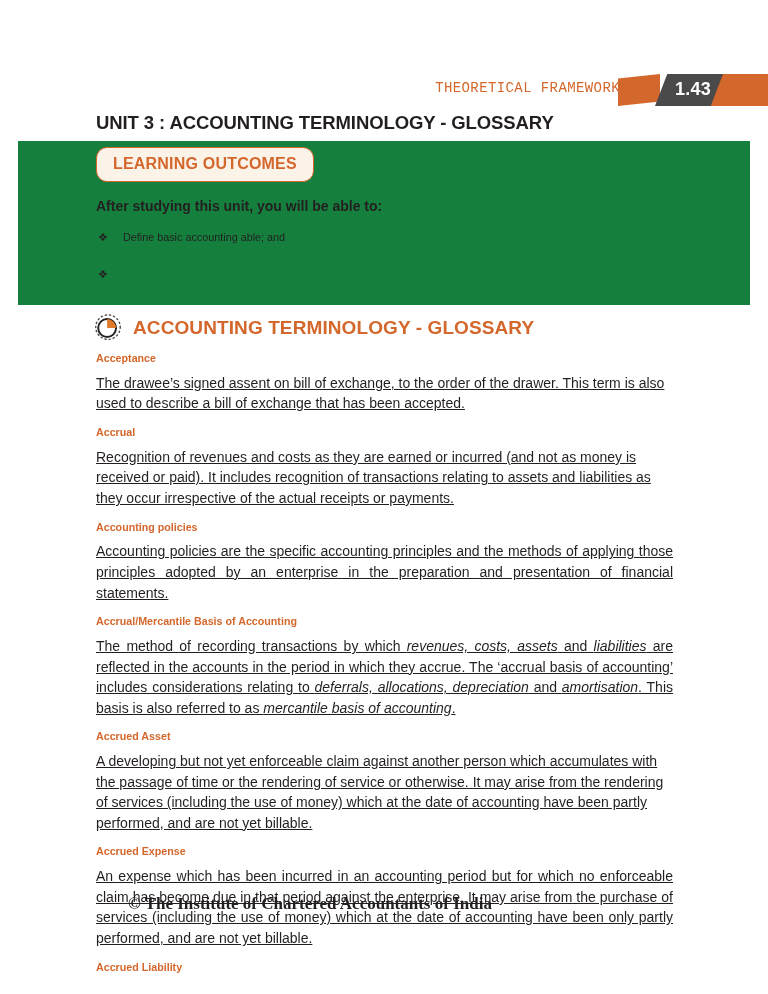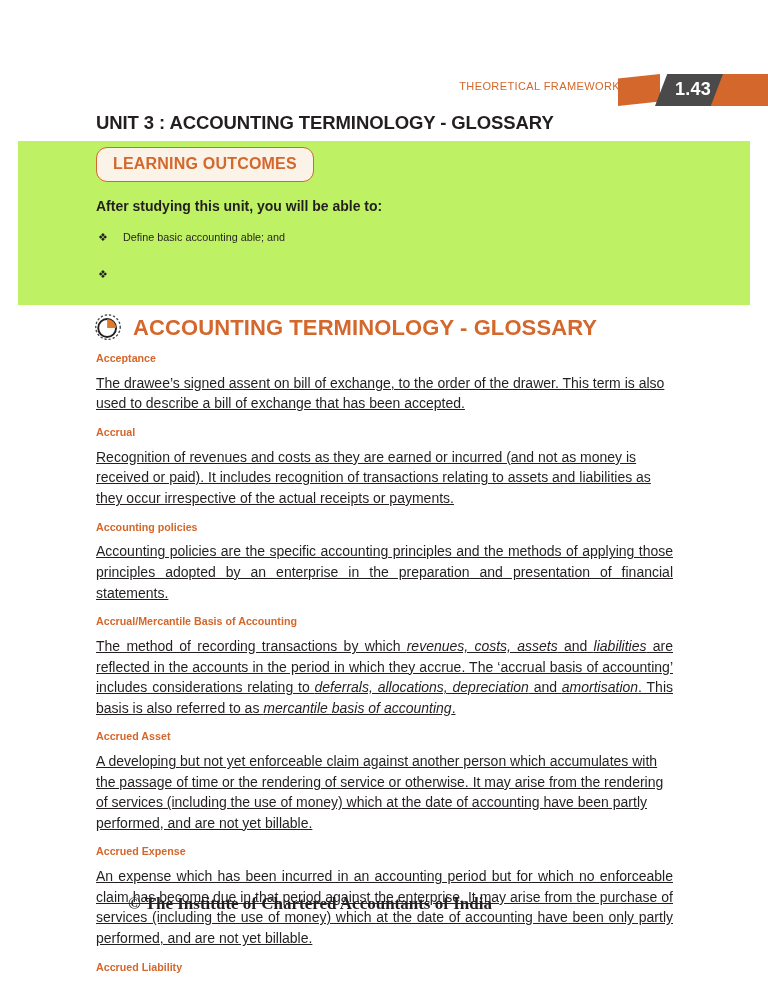--- a/index.html
+++ b/index.html
@@ -21,24 +21,24 @@
     position: absolute;
     top: 74px;
     left: 0;
     width: 768px;
     height: 32px;
   }
   .header-label {
     position: absolute;
     right: 148px;
     top: 6px;
-    font-size: 11px;
+    font-size: 14px;
     letter-spacing: 0.4px;
     color: #D4672B;
-    font-family: Liberation Sans, sans-serif;
+    font-family: Liberation Mono, monospace;
     white-space: nowrap;
   }
   .chev {
     position: absolute;
     top: 0;
     height: 32px;
   }
   .chev-orange-left {
     left: 618px;
     width: 42px;
@@ -81,21 +81,21 @@
     white-space: nowrap;
   }
 
   
   .lo-panel {
     position: absolute;
     left: 18px;
     top: 141px;
     width: 732px;
     height: 164px;
-    background: #bef264;
+    background: #15803d;
   }
   .lo-badge {
     position: absolute;
     left: 78px;
     top: 6px;
     padding: 7px 16px 8px 16px;
     background: #FBF2E8;
     border: 1.6px solid #D4672B;
     border-radius: 11px;
     font-size: 16px;
@@ -143,21 +143,21 @@
     align-items: center;
     gap: 11px;
   }
   .pie-icon {
     width: 28px;
     height: 28px;
     flex: none;
     display: block;
   }
   .section-title {
-    font-size: 22px;
+    font-size: 19px;
     font-weight: bold;
     color: #D4672B;
     letter-spacing: 0.1px;
     white-space: nowrap;
   }
 
   
   .glossary {
     position: absolute;
     left: 96px;

